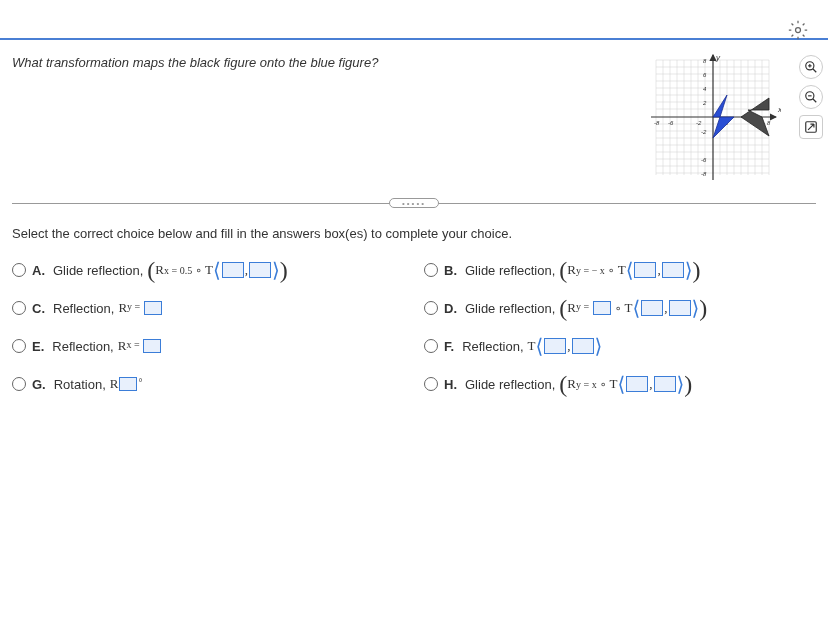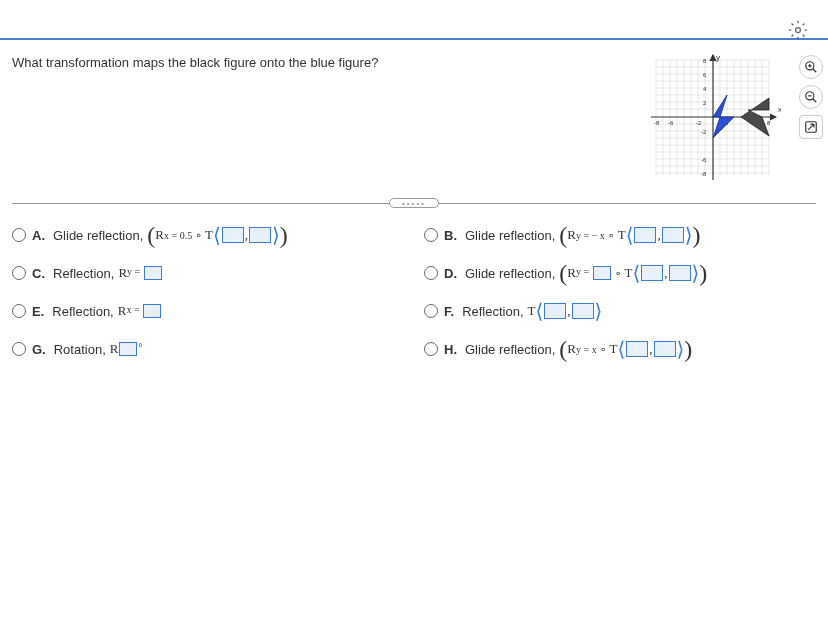--- a/index.html
+++ b/index.html
@@ -29,20 +29,21 @@
       width: 20px;
       height: 20px;
     }
     .content-area {
       padding: 10px 12px;
     }
     .question-row {
       display: flex;
       align-items: flex-start;
       justify-content: flex-end;
+      font-style: italic;
     }
     .question-text {
       flex: 1;
       padding-top: 5px;
       font-size: 13px;
     }
     .graph-container {
       width: 135px;
       height: 135px;
       position: relative;
@@ -279,20 +280,21 @@
         <polygon points="123,48 95,67 123,86 116,67 102,60 123,60" fill="#4a4a4a" stroke="#222" stroke-width="0.8"></polygon>
       </svg>
     </div>
   </div>
 
   <div class="divider-row">
     <div class="divider-line"></div>
     <div class="divider-handle">•••••</div>
   </div>
 
+  <div class="instruction">Select the correct choice below and fill in the answers box(es) to complete your choice.</div>
 
   <div class="choices-grid">
 
     <div class="choice">
       <div class="radio"></div>
       <span class="choice-letter">A.</span>
       <span class="choice-text">
         <span>Glide reflection,</span>
         <span class="math-expr">
           <span class="paren">(</span>

